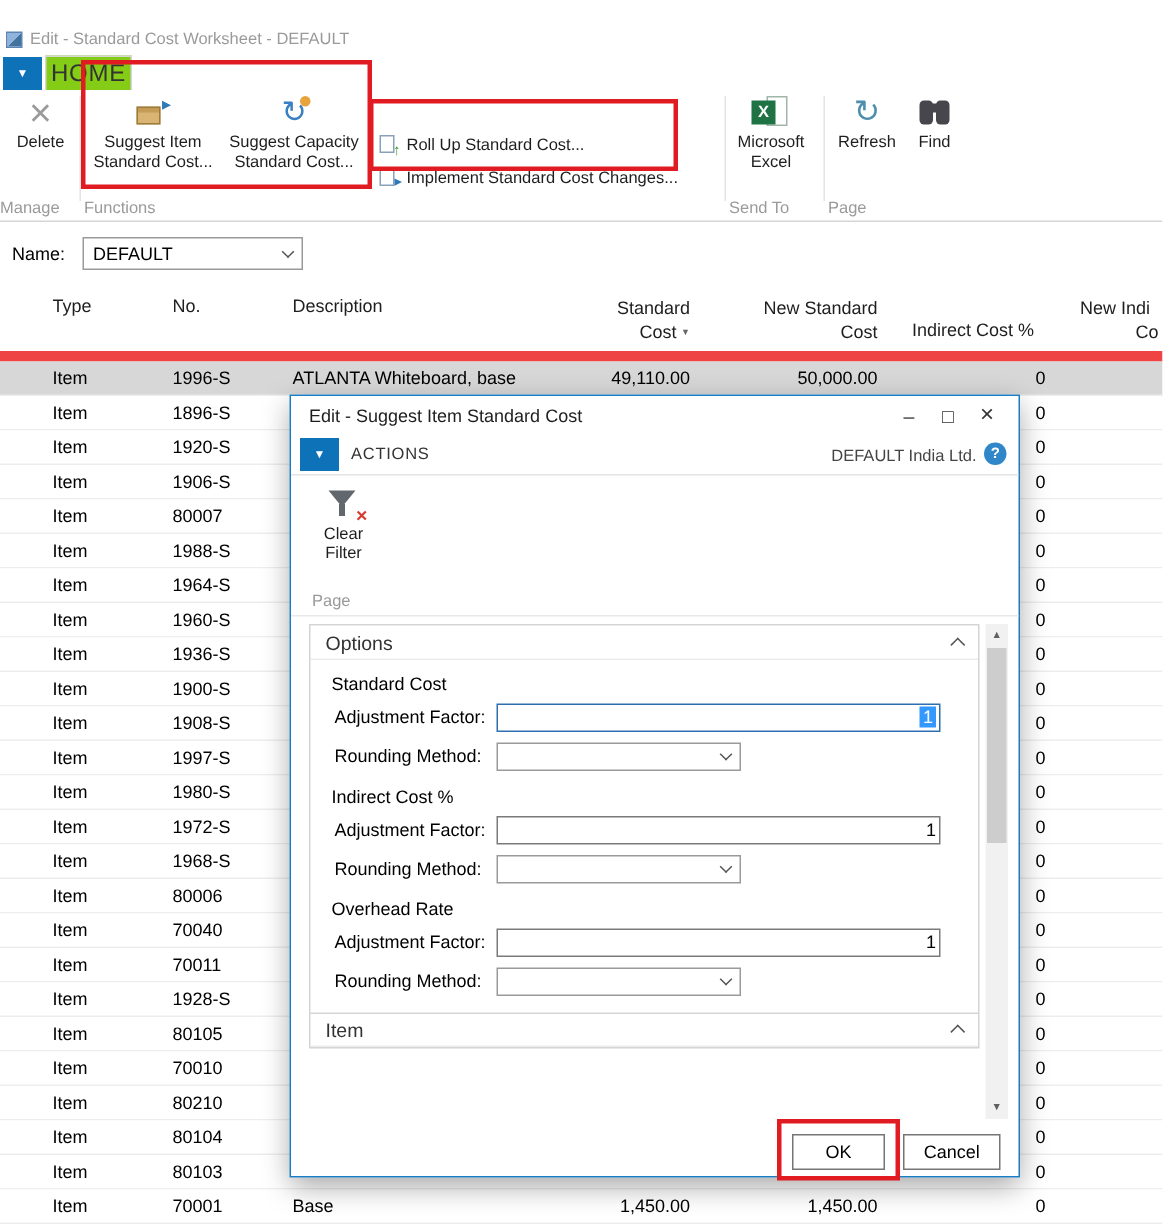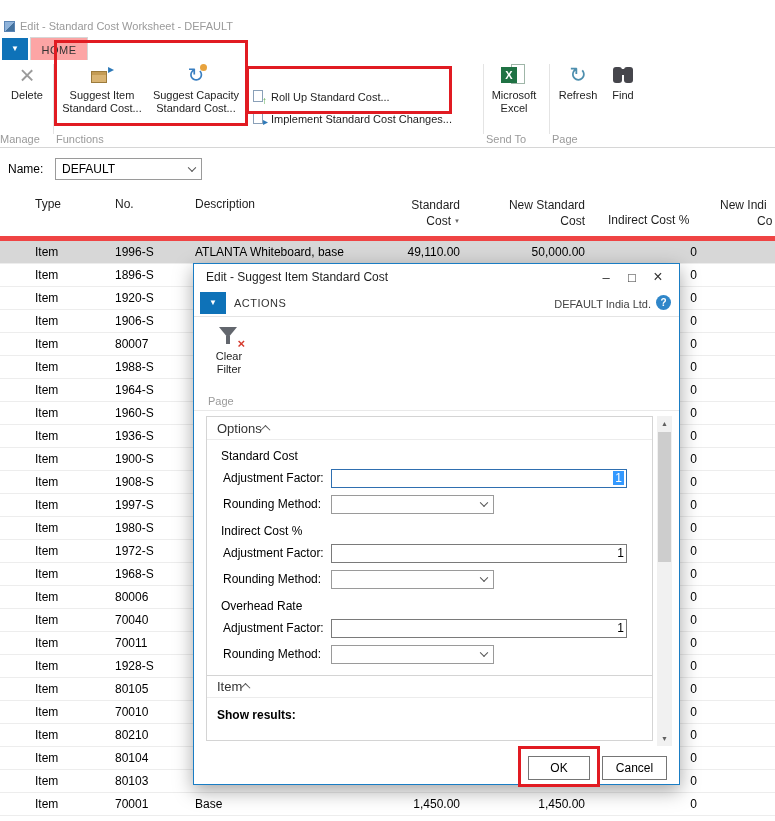--- a/index.html
+++ b/index.html
@@ -9,21 +9,21 @@
 
   
   .titlebar{position:absolute;left:0;top:0;width:100%;height:20px;display:flex;align-items:center;gap:5px;padding-left:4px}
   .app-icon{width:11px;height:11px;background:linear-gradient(135deg,#8fb3da 0 50%,#44729f 50% 100%);border:1px solid #5b85b5}
   .titlebar-text{font-size:11px;color:#9a9a9a}
 
   
   .tab-row{position:absolute;left:0;top:20px;height:24px;width:100%}
   .app-menu-btn{position:absolute;left:2px;top:2px;width:26px;height:22px;background:#0e72b8;color:#fff;display:flex;align-items:center;justify-content:center;cursor:pointer}
   .menu-caret{font-size:8px;line-height:1}
-  .home-tab{position:absolute;left:30px;top:1px;width:58px;height:24px;border:1px solid #d6d6d6;border-bottom:none;background:#fca5a5;font-size:11px;color:#333;display:flex;align-items:center;justify-content:center;letter-spacing:.5px}
+  .home-tab{position:absolute;left:30px;top:1px;width:58px;height:24px;border:1px solid #d6d6d6;border-bottom:none;background:#84cc16;font-size:16px;color:#333;display:flex;align-items:center;justify-content:center;letter-spacing:.5px}
 
   
   .ribbon{position:absolute;left:0;top:44px;width:100%;height:88px;background:#fff;border-bottom:1px solid #d6d6d6}
   .vsep{position:absolute;top:4px;height:70px;width:1px;background:#e4e4e4}
   .big-btn{position:absolute;top:3px;display:flex;flex-direction:column;align-items:center;gap:2px;font-size:11px;color:#1e1e1e;text-align:center;line-height:1.15;cursor:pointer}
   .big-btn .ic{height:24px;display:flex;align-items:center;justify-content:center}
   .group-label{position:absolute;bottom:2px;font-size:11px;color:#9a9a9a;text-align:left}
   .menu-item{position:absolute;display:flex;align-items:center;gap:5px;font-size:11px;color:#1e1e1e;height:18px;cursor:pointer}
 
   
@@ -50,21 +50,21 @@
   .bridge{position:absolute;left:11px;top:5px;width:4px;height:6px;background:#46464c}
 
   
   .name-row{position:absolute;left:0;top:140px;width:100%;height:28px}
   .name-label{position:absolute;left:8px;top:6px;font-size:12px}
   .combo{border:1px solid #9a9a9a;background:#fff;font-size:12px;display:flex;align-items:center;padding:0 6px;position:relative;cursor:pointer}
   .name-combo{position:absolute;left:55px;top:2px;width:147px;height:22px}
   .chev{position:absolute;right:6px;top:50%;width:6px;height:6px;border-right:1px solid #555;border-bottom:1px solid #555;transform:translateY(-70%) rotate(45deg)}
 
   
-  .thead{position:absolute;left:0;top:175px;width:775px;height:50px;border-bottom:5px solid #ef4444;background:#fff}
+  .thead{position:absolute;left:0;top:175px;width:775px;height:50px;border-bottom:7px solid #ef4444;background:#fff}
   .th{position:absolute;font-size:12px;color:#1e1e1e;cursor:pointer}
   .th .l{display:block;line-height:16px}
   .th-type{left:35px;top:6px}
   .th-no{left:115px;top:6px}
   .th-desc{left:195px;top:6px}
   .th-std{right:315px;top:6px;text-align:right}
   .th-newstd{right:190px;top:6px;text-align:right}
   .th-ind{left:608px;top:22px}
   .th-newind{left:720px;top:6px}
   .th-newind .l2{display:block;line-height:16px;margin-left:37px}
@@ -92,21 +92,21 @@
   .company{position:absolute;right:28px;top:8px;font-size:11px;color:#444}
   .help-icon{position:absolute;right:8px;top:5px;width:15px;height:15px;border-radius:50%;background:#2f86c9;color:#fff;font-size:10px;font-weight:bold;display:flex;align-items:center;justify-content:center;cursor:pointer}
   .dlg-ribbon{position:absolute;left:0;top:53px;width:100%;height:94px;border-bottom:1px solid #e9e9e9}
   .clear-filter{position:absolute;left:12px;top:8px;width:46px;display:flex;flex-direction:column;align-items:center;gap:3px;font-size:11px;color:#1e1e1e;text-align:center;line-height:1.15;cursor:pointer}
   .funnel-wrap{position:relative;width:26px;height:22px;display:block}
   .funnel{position:absolute;left:3px;top:2px;width:0;height:0;border-left:9px solid transparent;border-right:9px solid transparent;border-top:11px solid #62666d}
   .funnel-stem{position:absolute;left:10px;top:11px;width:4px;height:8px;background:#62666d}
   .funnel-x{position:absolute;right:-3px;bottom:-3px;color:#d63b2f;font-weight:bold;font-size:13px;line-height:1}
   .dlg-group-label{position:absolute;left:14px;bottom:3px;font-size:11px;color:#9a9a9a}
   .panel{position:absolute;left:12px;top:152px;width:447px;border:1px solid #d4d4d4;background:#fff}
-  .fasttab-header{height:23px;display:flex;align-items:center;justify-content:flex-start;padding:0 10px;font-size:13px;color:#333;border-bottom:1px solid #ececec;cursor:pointer}
+  .fasttab-header{height:23px;display:flex;align-items:center;justify-content:space-between;padding:0 10px;font-size:13px;color:#333;border-bottom:1px solid #ececec;cursor:pointer}
   .item-header{border-top:1px solid #d4d4d4;border-bottom:1px solid #ececec}
   .chev-up{width:7px;height:7px;border-left:1.5px solid #555;border-top:1.5px solid #555;transform:rotate(45deg) translate(1px,1px)}
   .fields{padding:2px 0 8px 0}
   .opt-heading{font-weight:normal;font-size:12px;margin:7px 0 2px 14px}
   .field-row{display:flex;align-items:center;height:26px;padding-left:16px}
   .field-label{width:108px;font-size:12px}
   .textbox{width:296px;height:19px;border:1px solid #7a7a7a;background:#fff;display:flex;align-items:center;justify-content:flex-end;padding-right:2px;font-size:12px;cursor:text}
   .textbox.focused{border-color:#2f6fb0}
   .tb-val.sel{background:#3399ff;color:#fff;padding:0 2px}
   .small-combo{width:163px;height:19px}
@@ -523,21 +523,20 @@
       <div class="combo small-combo">
         <span class="chev"></span>
       </div>
     </div>
   </div>
       </div>
     <div class="fasttab-header item-header">
       <span>Item</span>
       <span class="chev-up"></span>
     </div>
-    <div class="show-results">Show results:</div>
   </div>
 
   <div class="dlg-scrollbar">
     <span class="sb-arrow">▲</span>
     <span class="sb-thumb"></span>
     <span class="sb-arrow sb-down">▼</span>
   </div>
 
   <button class="btn ok">OK</button>
   <button class="btn cancel">Cancel</button>

